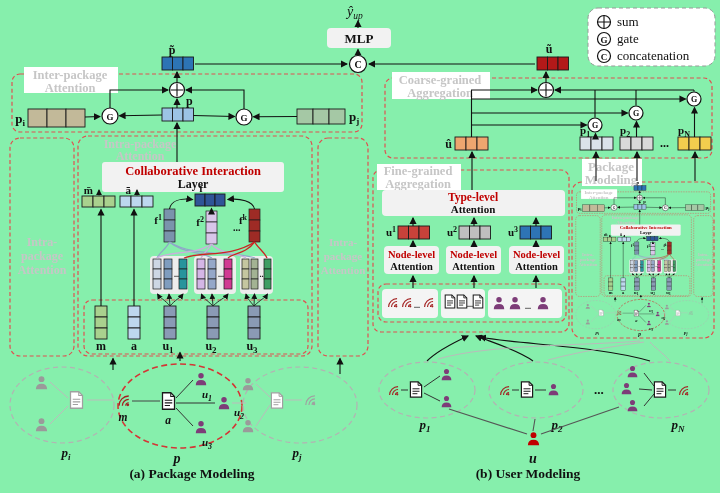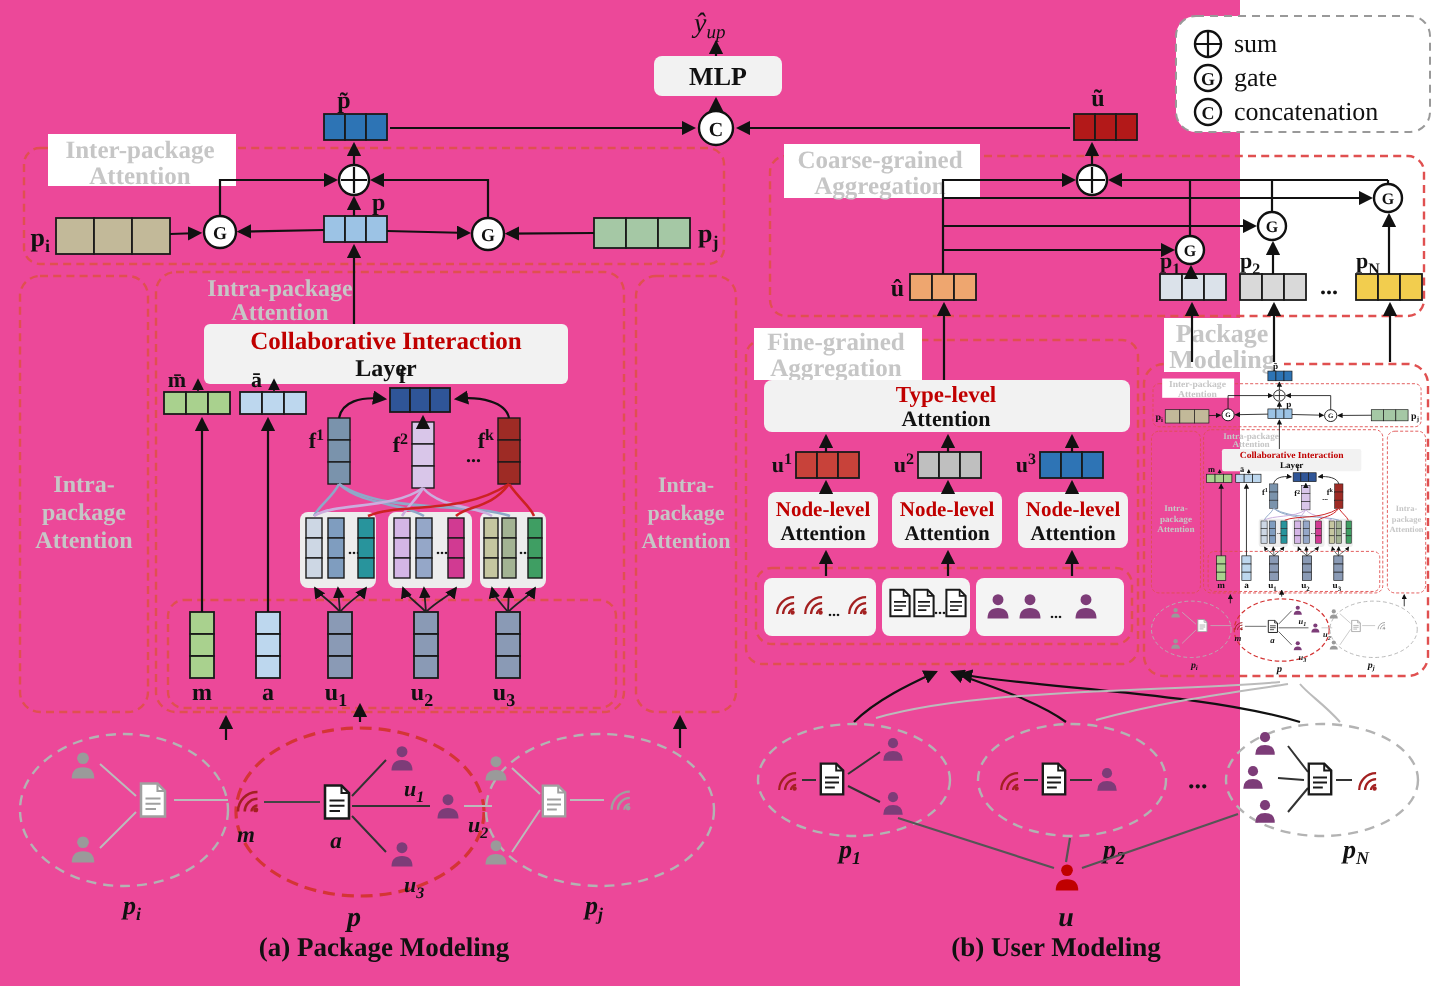--- a/index.html
+++ b/index.html
@@ -1,16 +1,16 @@
 <!DOCTYPE html>
 <html><head>
 <meta charset="utf-8">
 <style>
   html,body{margin:0;padding:0;background:#fff;}
-  .page{width:620px;height:493px;position:relative;background:#ec4899;}
+  .page{width:720px;height:493px;position:relative;background:#86efac;}
   svg{display:block;}
   text{font-family:"Liberation Serif",serif;fill:#111;}
   .bf{font-weight:bold;}
   .it{font-style:italic;}
   .lblgray{fill:#c6c6c6;font-weight:bold;}
   .redtxt{fill:#c00000;}
   .cell{stroke:#1a1a1a;stroke-width:0.9;}
   .cellthin{stroke:#1a1a1a;stroke-width:0.7;}
   .reddash{fill:none;stroke:#e05050;stroke-width:1.2;stroke-dasharray:4 2.6;}
   .reddash2{fill:none;stroke:#d43535;stroke-width:1.6;stroke-dasharray:6 3.5;}

